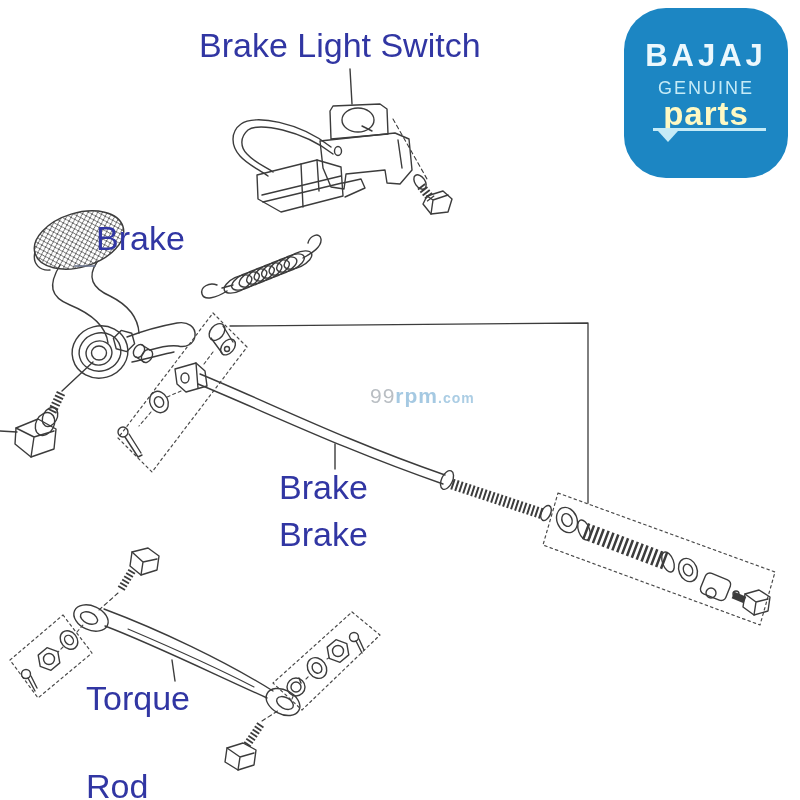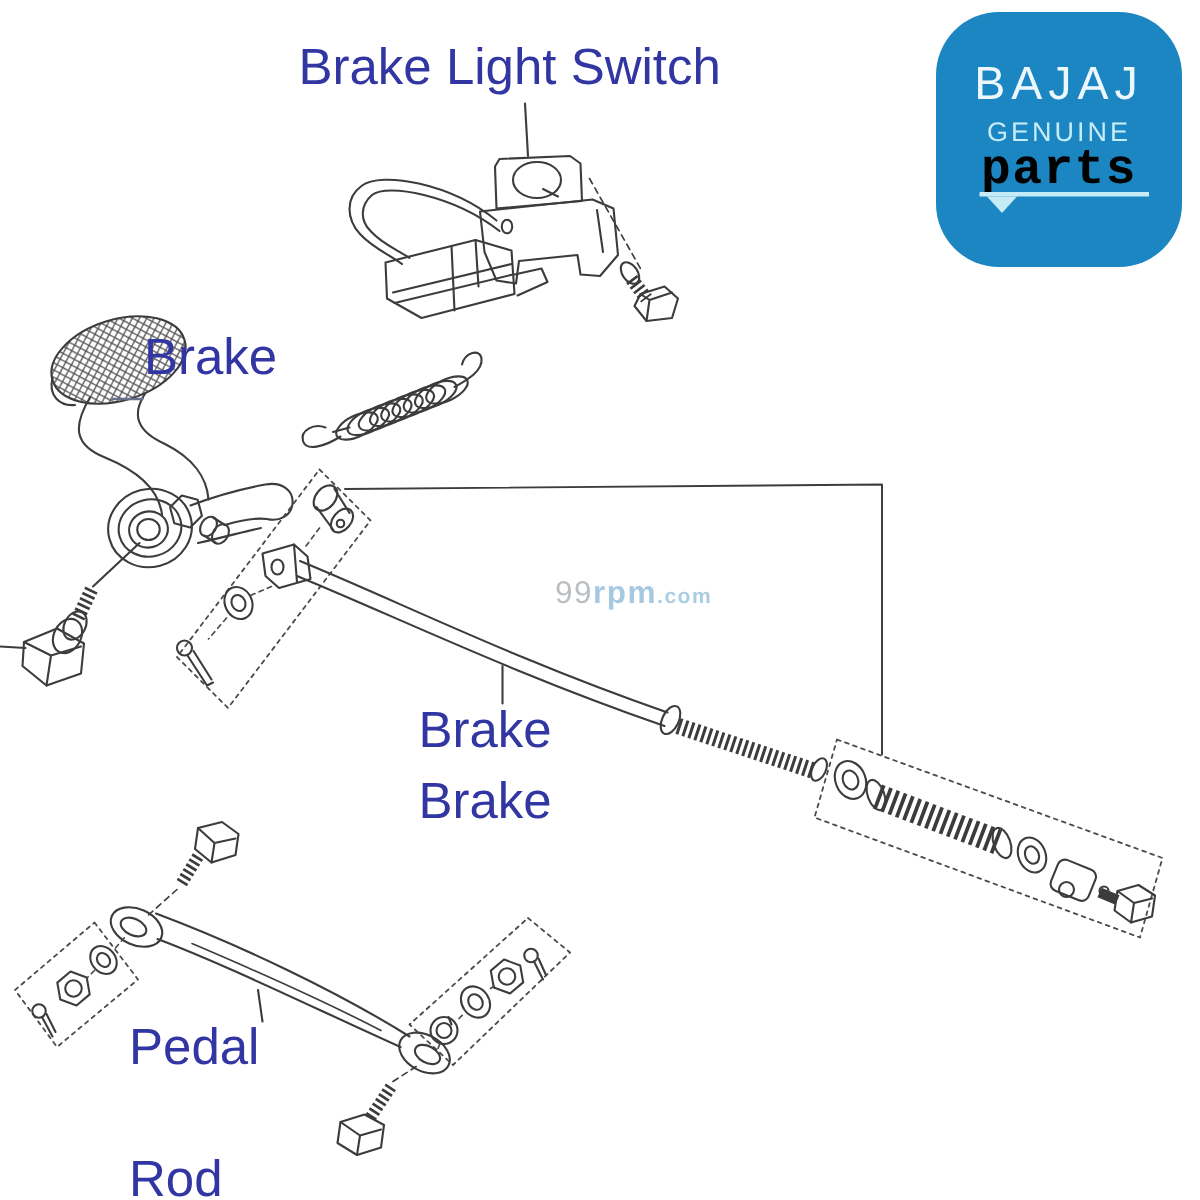--- a/index.html
+++ b/index.html
@@ -4,25 +4,25 @@
 <style>
   html,body{margin:0;padding:0;background:#fff;}
   .canvas{position:relative;width:800px;height:800px;background:#ffffff;overflow:hidden;
           font-family:"Liberation Sans",sans-serif;padding-left:20px;}
   svg{position:absolute;left:0;top:0;}
   .part-label{position:absolute;font-size:34px;color:#3136a3;white-space:nowrap;
               font-family:"Liberation Sans",sans-serif;}
   
   .logo{position:absolute;left:624px;top:8px;width:164px;height:170px;background:#1c86c3;
         border-radius:42px;text-align:center;}
-  .logo-brand{margin-top:32px;line-height:32px;font-size:31px;font-weight:normal;
+  .logo-brand{margin-top:32px;line-height:32px;font-size:31px;font-weight:bold;
               letter-spacing:4px;color:#ecf8fd;}
   .logo-genuine{margin-top:4px;line-height:24px;font-size:18px;letter-spacing:2px;color:#c5ebf7;}
   .logo-parts{margin-top:-2px;line-height:32px;font-size:33px;font-weight:bold;
-              letter-spacing:1px;color:#000000;font-family:Liberation Mono, monospace;}
+              letter-spacing:1px;color:#fef9c3;}
   .logo-underline{position:absolute;left:29px;top:120px;width:113px;height:3px;background:#c5ebf7;}
   .logo-tri{position:absolute;left:34px;top:123px;width:0;height:0;
             border-left:10px solid transparent;border-right:10px solid transparent;
             border-top:11px solid #c5ebf7;}
   
   .watermark{position:absolute;left:370px;top:384px;font-size:21px;letter-spacing:1px;}
   .wm-num{color:#b9bec3;}
   .wm-name{color:#a5c9e2;font-weight:bold;}
   .wm-tld{color:#abcde4;font-size:14px;font-weight:bold;}
 </style>
@@ -208,21 +208,21 @@
     </g>
   </svg>
 
   <div class="part-label" style="left:199px;top:26px">Brake Light Switch</div>
 
   <div class="part-label" style="left:96px;top:219px">Brake</div>
 
   <div class="part-label" style="left:279px;top:468px">Brake</div>
   <div class="part-label" style="left:279px;top:515px">Brake</div>
 
-  <div class="part-label" style="left:86px;top:679px">Pedal</div>
+  <div class="part-label" style="left:86px;top:679px">Torque</div>
   <div class="part-label" style="left:86px;top:767px">Rod</div>
 
   <div class="watermark">
     <span class="wm-num">99</span><span class="wm-name">rpm</span><span class="wm-tld">.com</span>
   </div>
 
   <div class="logo">
     <div class="logo-brand">BAJAJ</div>
     <div class="logo-genuine">GENUINE</div>
     <div class="logo-parts">parts</div>

